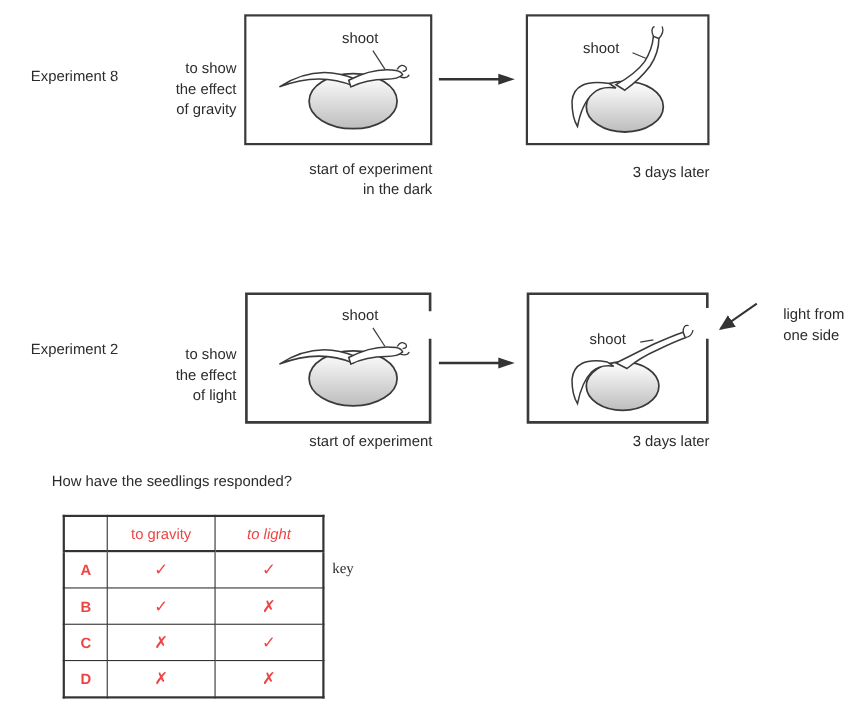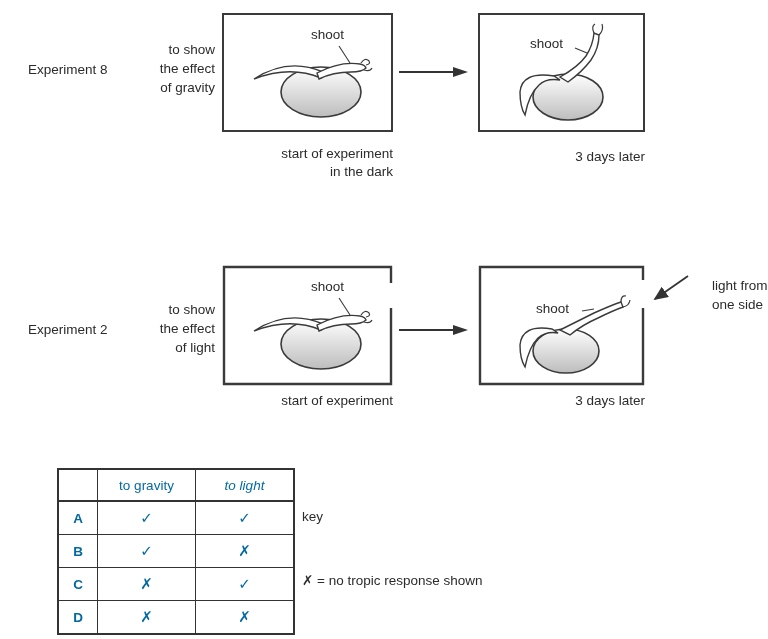--- a/index.html
+++ b/index.html
@@ -9,24 +9,24 @@
   }
   .abs{position:absolute;}
   .multiline{white-space:pre-line;line-height:18px;}
   .right{text-align:right;}
   .center{text-align:right;}
   .box{position:absolute;border:2px solid #3a3a3a;box-sizing:border-box;background:#fff;}
   .openbox{position:absolute;box-sizing:border-box;background:#fff;}
   .openbox > svg, .box > svg{position:absolute;left:0;top:0;}
   .shoot-label{position:absolute;font-size:13.5px;color:#2b2b2b;}
   .caption{position:absolute;line-height:18px;}
-  .purpose{line-height:19px;}
+  .purpose{line-height:19px;margin-top:12px;}
   table.answers{
     position:absolute;left:57px;top:468px;border-collapse:collapse;
-    border:2px solid #333;font-size:13.5px;color:#0369a1;table-layout:fixed;
+    border:2px solid #333;font-size:13.5px;color:#ef4444;table-layout:fixed;
   }
   table.answers td{border:1.5px solid #333;text-align:center;vertical-align:middle;padding:0;}
   table.answers tr.hdr td{height:30px;border-bottom:2.5px solid #333;}
   table.answers tr.body-row td{height:32px;}
   td.c-opt{width:38px;font-weight:bold;}
   td.c-grav{width:97px;}
   td.c-light{width:97px;font-style:italic;}
   .mark{font-size:15px;}
   .keyline{position:absolute;font-size:13.5px;line-height:17px;}
   svg line, svg path, svg ellipse, svg polyline{vector-effect:non-scaling-stroke;}
@@ -81,21 +81,21 @@
       </svg>
       <span class="shoot-label" style="left:50px;top:21px;">shoot</span>
     </div>
 
     <div class="caption multiline center" style="left:222px;top:145px;width:171px;">start of experiment
 in the dark</div>
     <div class="caption center" style="left:478px;top:148px;width:167px;">3 days later</div>
   </div>
 
   <div>
-    <div class="abs" style="left:28px;top:322px;">Experiment 2</div>
+    <div class="abs" style="left:28px;top:310px;">Experiment 2</div>
 
     <div class="abs multiline right purpose" style="left:100px;top:300px;width:115px;">to show
 the effect
 of light</div>
 
     <div class="openbox" style="left:222px;top:265px;width:171px;height:121px;">
       <svg width="171" height="121" viewBox="0 0 171 121">
         <defs>
           <linearGradient id="sg3" x1="0" y1="0" x2="0" y2="1">
             <stop offset="0" stop-color="#ffffff"></stop>
@@ -147,20 +147,21 @@
       </defs>
       <line x1="43" y1="5" x2="10" y2="28" stroke="#333" stroke-width="1.8" marker-end="url(#lah)"></line>
     </svg>
     <div class="abs multiline" style="left:712px;top:276px;width:74px;line-height:19px;">light from
 one side</div>
 
     <div class="caption center" style="left:222px;top:392px;width:171px;">start of experiment</div>
     <div class="caption center" style="left:478px;top:392px;width:167px;">3 days later</div>
   </div>
 
+  <div class="abs" style="left:47px;top:430px;">How have the seedlings responded?</div>
 
   <table class="answers">
     <tbody>
       <tr class="hdr">
         <td class="c-opt"></td>
         <td class="c-grav">to gravity</td>
         <td class="c-light">to light</td>
       </tr>
       <tr class="body-row">
         <td class="c-opt">A</td>
@@ -178,16 +179,15 @@
         <td class="c-light mark">✓</td>
       </tr>
       <tr class="body-row">
         <td class="c-opt">D</td>
         <td class="c-grav mark">✗</td>
         <td class="c-light mark">✗</td>
       </tr>
     </tbody>
   </table>
 
-  <div class="keyline" style="left:302px;top:508px;">key</div>
-  <div class="keyline" style="left:302px;top:572px;">✗ = no tropic response shown</div>
+  <div class="keyline" style="left:302px;top:508px;font-family:Liberation Serif, serif;">key</div>
 
 </div>
 
 </body></html>

